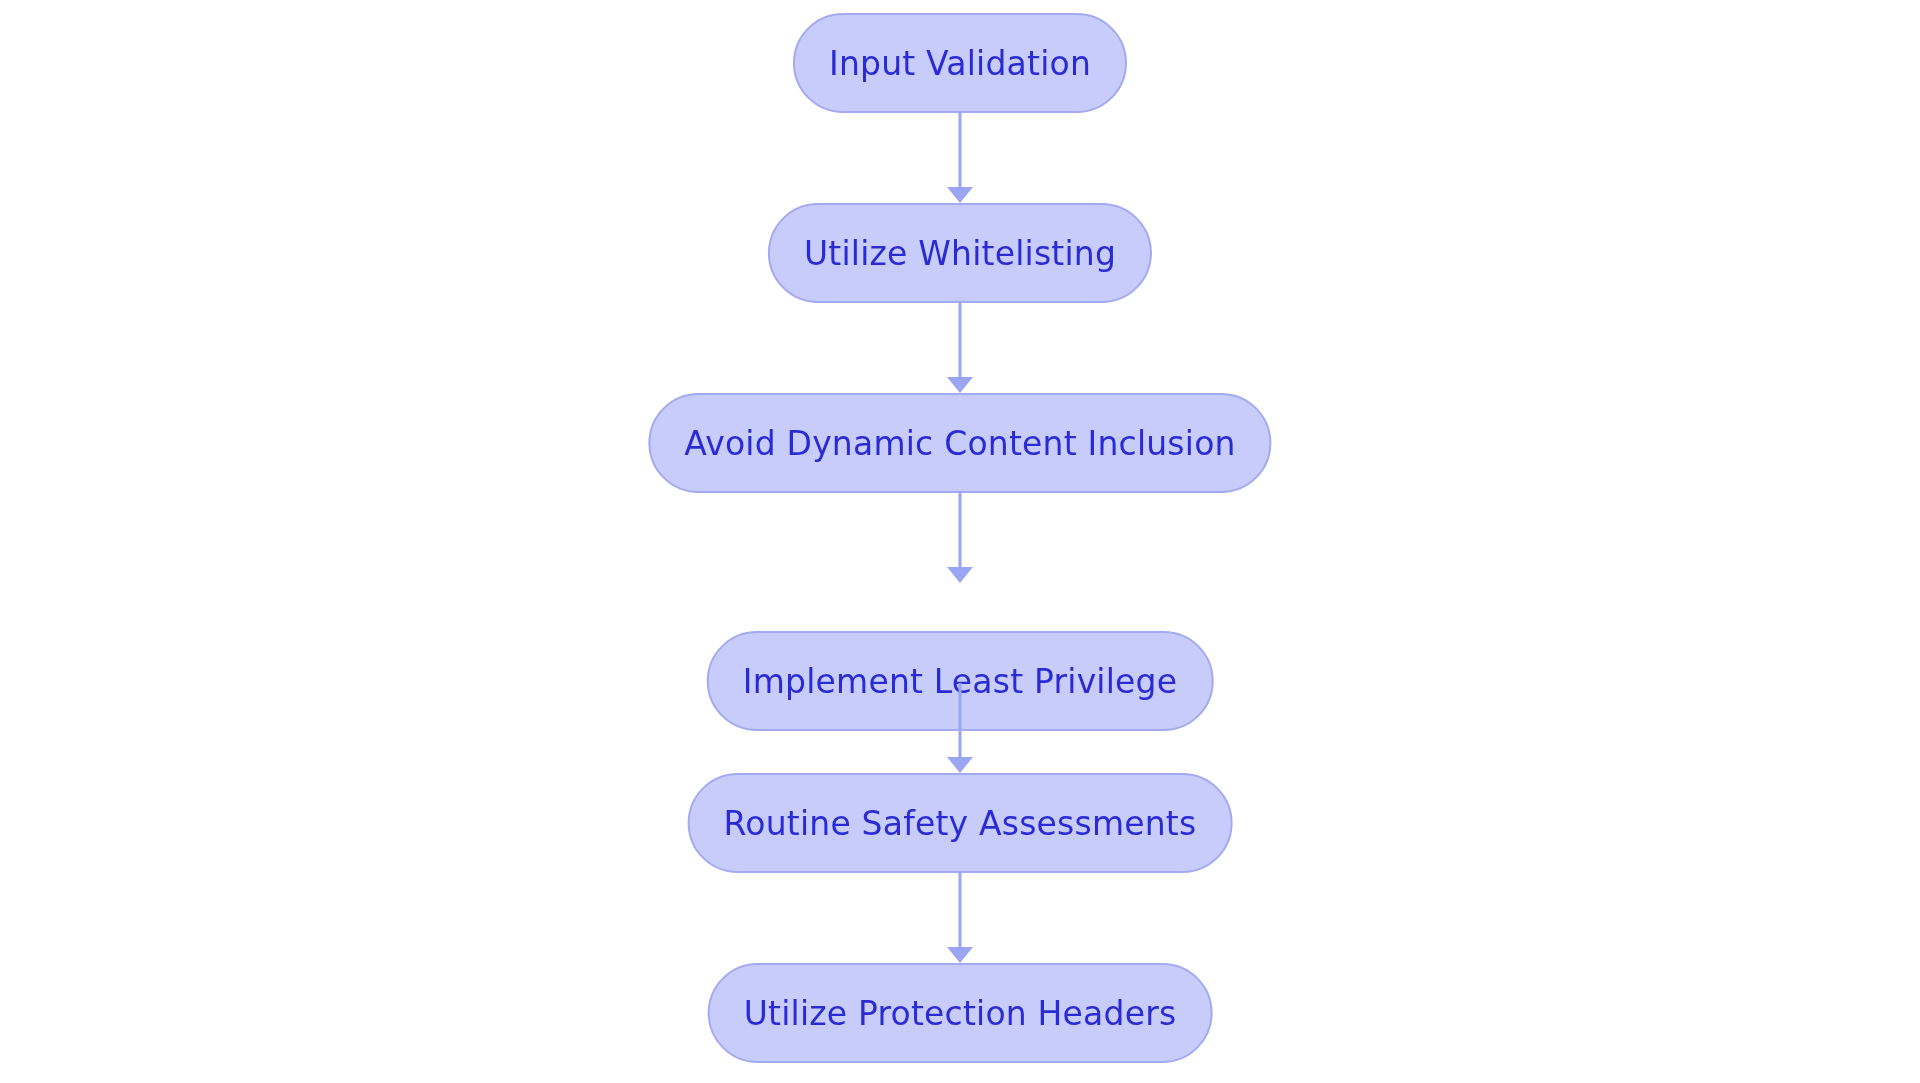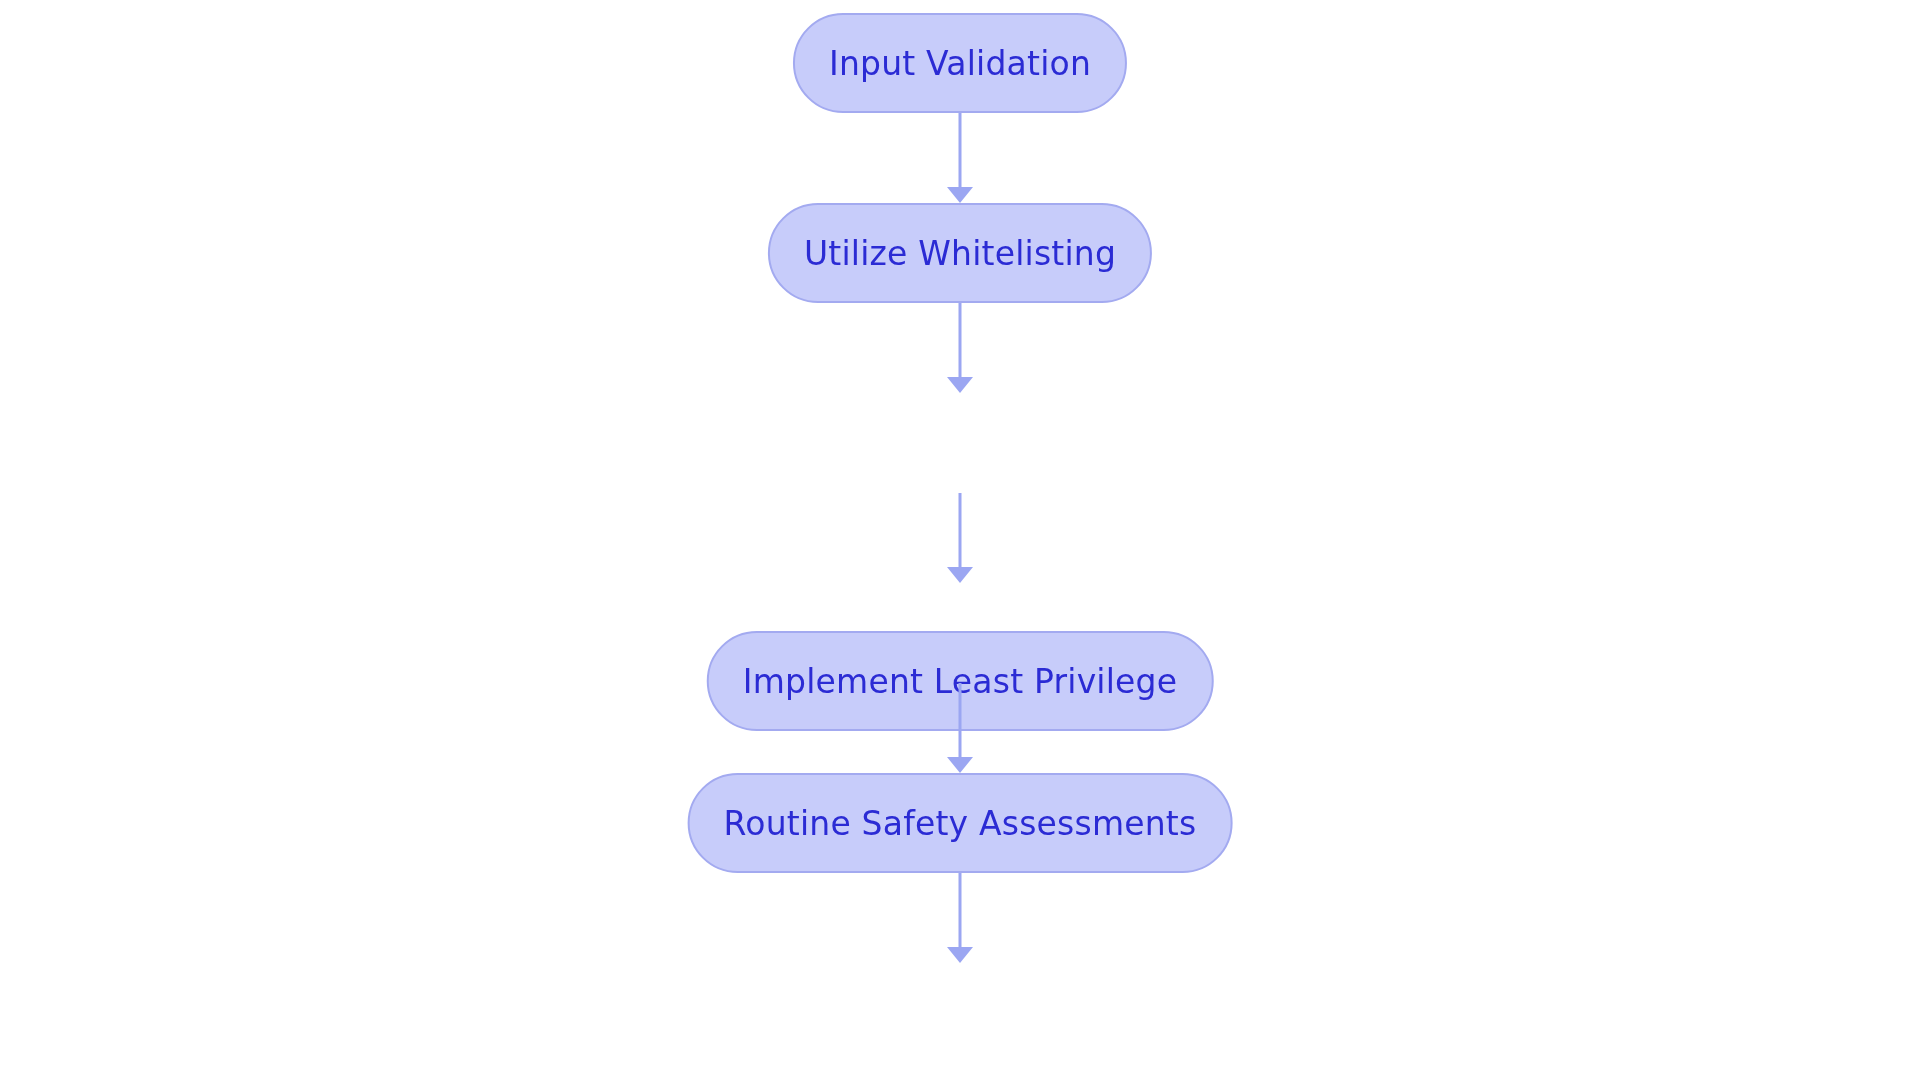--- a/index.html
+++ b/index.html
@@ -115,20 +115,23 @@
 
     <div class="flow-node node-1">
       <span class="flow-node-label">Utilize Whitelisting</span>
     </div>
 
     <div class="flow-arrow arrow-1">
       <div class="arrow-line"></div>
       <div class="arrow-head"></div>
     </div>
 
+    <div class="flow-node node-2">
+      <span class="flow-node-label">Avoid Dynamic Content Inclusion</span>
+    </div>
 
     <div class="flow-arrow arrow-2">
       <div class="arrow-line"></div>
       <div class="arrow-head"></div>
     </div>
 
     <div class="flow-node node-3">
       <span class="flow-node-label">Implement Least Privilege</span>
     </div>
 
@@ -139,15 +142,18 @@
 
     <div class="flow-node node-4">
       <span class="flow-node-label">Routine Safety Assessments</span>
     </div>
 
     <div class="flow-arrow arrow-4">
       <div class="arrow-line"></div>
       <div class="arrow-head"></div>
     </div>
 
+    <div class="flow-node node-5">
+      <span class="flow-node-label">Utilize Protection Headers</span>
+    </div>
 
   </div>
 </div>
 
 </body></html>

